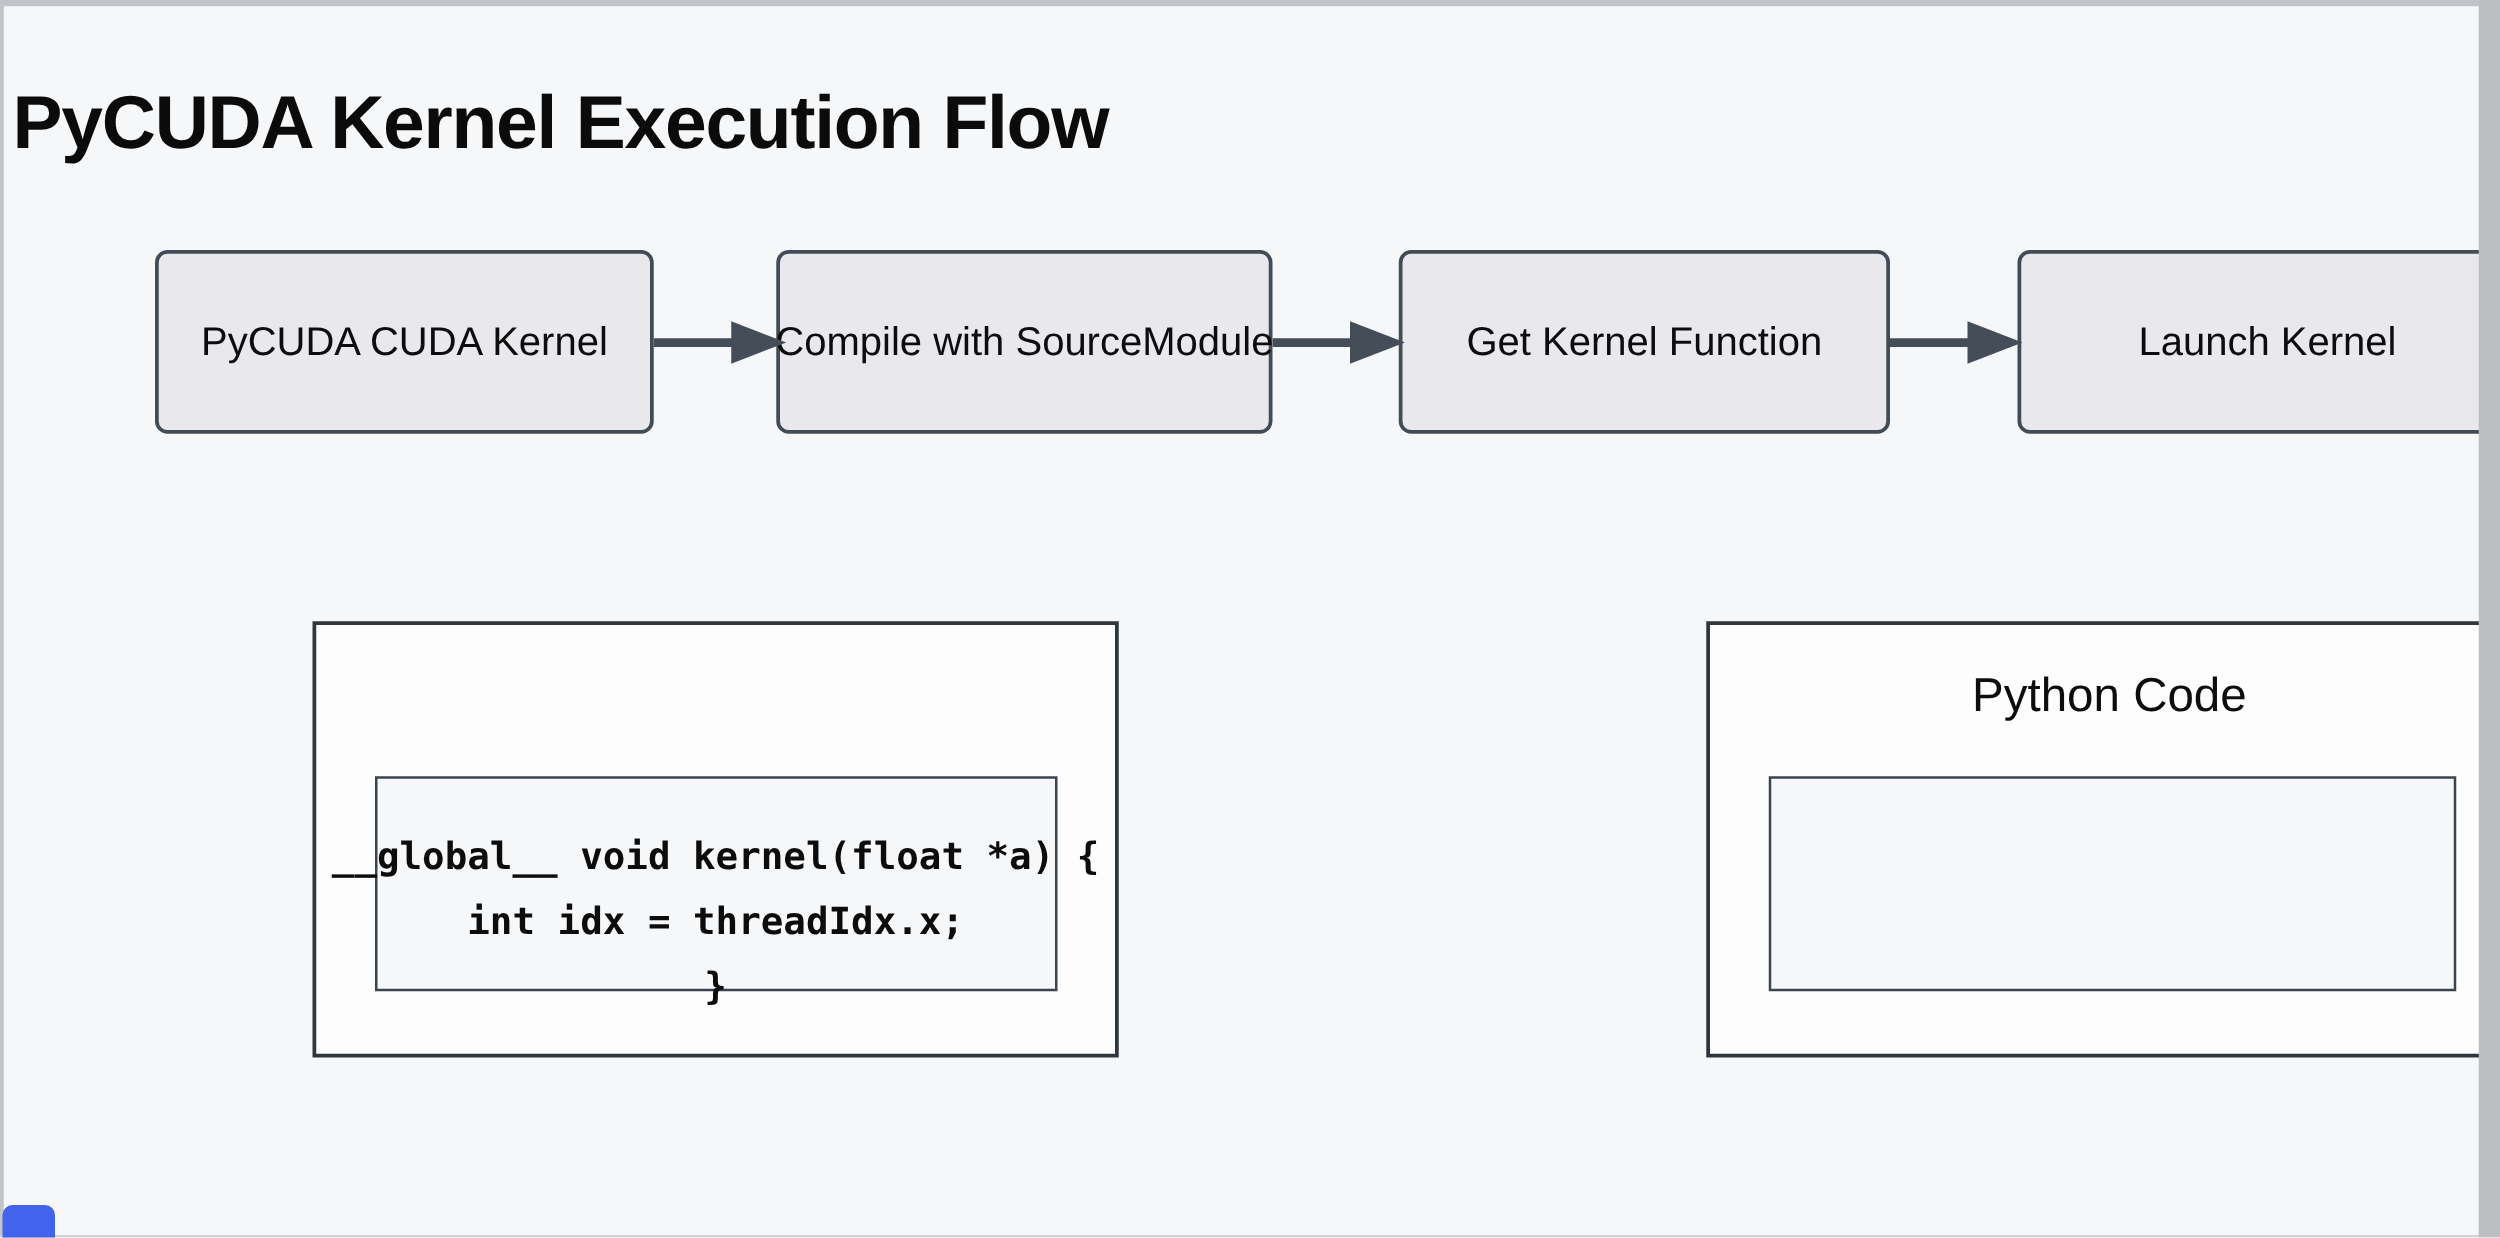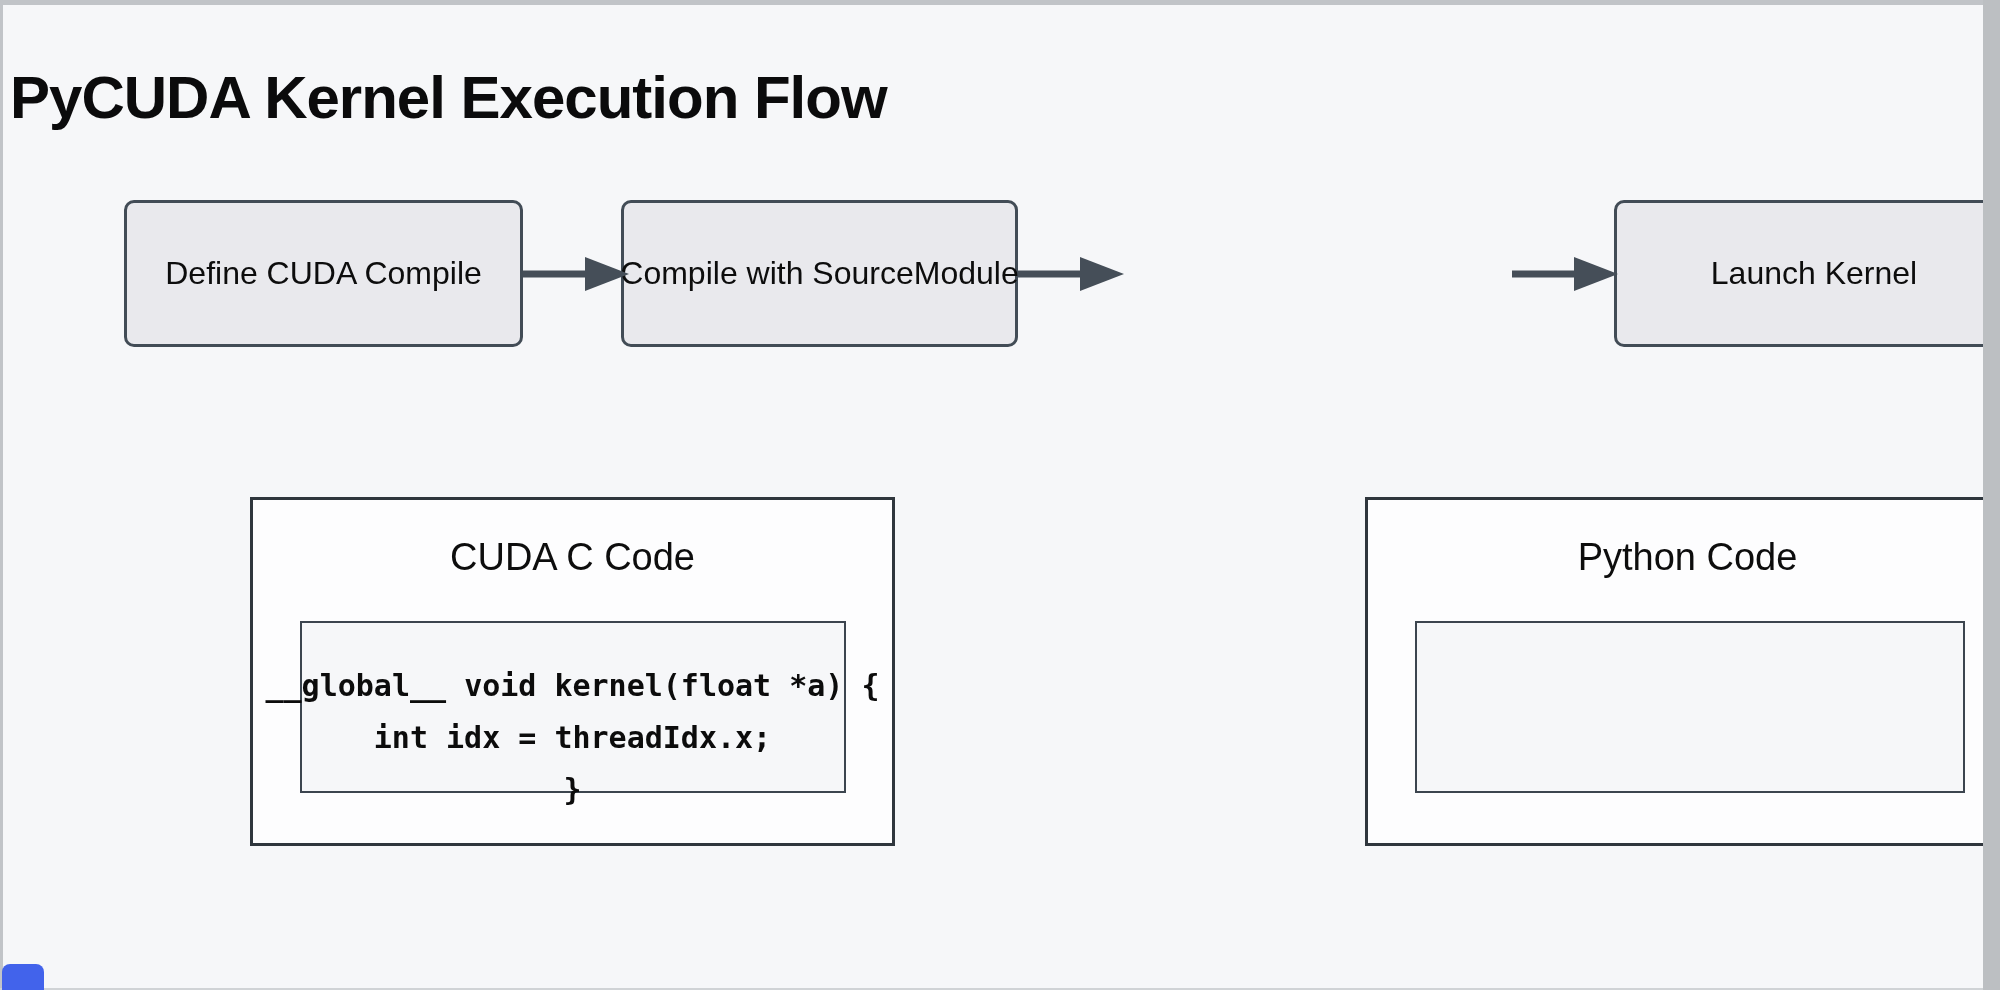--- a/index.html
+++ b/index.html
@@ -89,44 +89,46 @@
 </head>
 <body>
 
 <div class="screen">
 
   <div class="canvas">
 
     <h1 class="page-title">PyCUDA Kernel Execution Flow</h1>
 
     <div class="node node-1">
-      <span>Define CUDA Compile</span>
+      <span>PyCUDA CUDA Kernel</span>
     </div>
     <div class="node node-2">
       <span>Compile with SourceModule</span>
+    </div>
+    <div class="node node-3">
+      <span>Get Kernel Function</span>
     </div>
     <div class="node node-4">
       <span>Launch Kernel</span>
     </div>
 
     <svg class="arrow arrow-1" viewBox="0 0 110 48">
       <line x1="0" y1="24" x2="70" y2="24"></line>
       <polygon points="62,7 106,24 62,41"></polygon>
     </svg>
     <svg class="arrow arrow-2" viewBox="0 0 110 48">
       <line x1="0" y1="24" x2="70" y2="24"></line>
       <polygon points="62,7 106,24 62,41"></polygon>
     </svg>
     <svg class="arrow arrow-3" viewBox="0 0 110 48">
       <line x1="0" y1="24" x2="70" y2="24"></line>
       <polygon points="62,7 106,24 62,41"></polygon>
     </svg>
 
     <section class="panel panel-cuda">
-      <h2 class="panel-title">CUDA C Code</h2>
       <div class="code-rect"></div>
       <div class="code-lines">
         <div class="code-line">__global__ void kernel(float *a) {</div>
         <div class="code-line">int idx = threadIdx.x;</div>
         <div class="code-line">}</div>
       </div>
     </section>
 
     <section class="panel panel-python">
       <h2 class="panel-title">Python Code</h2>

